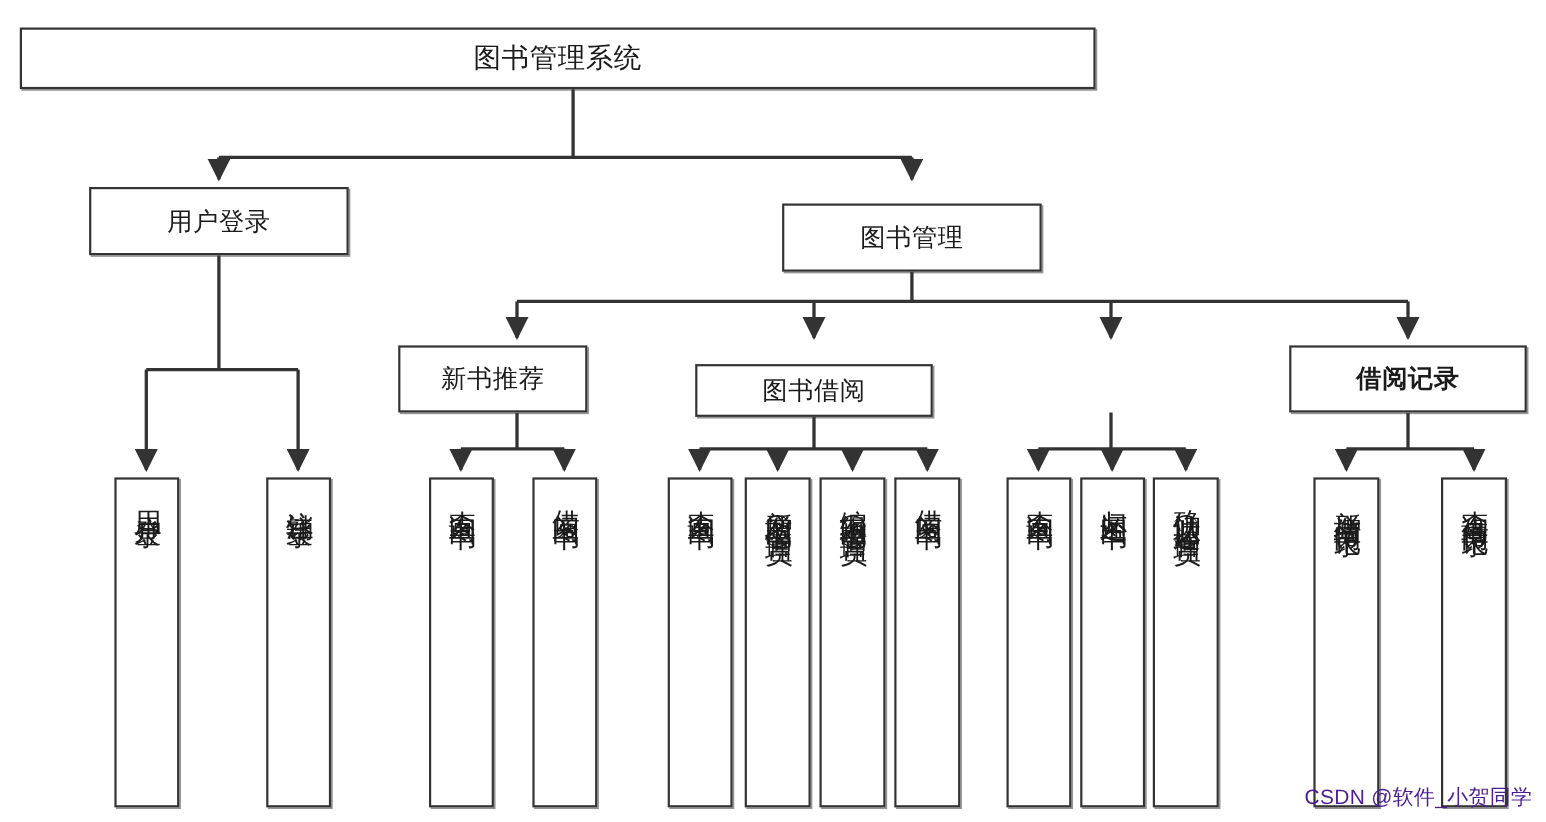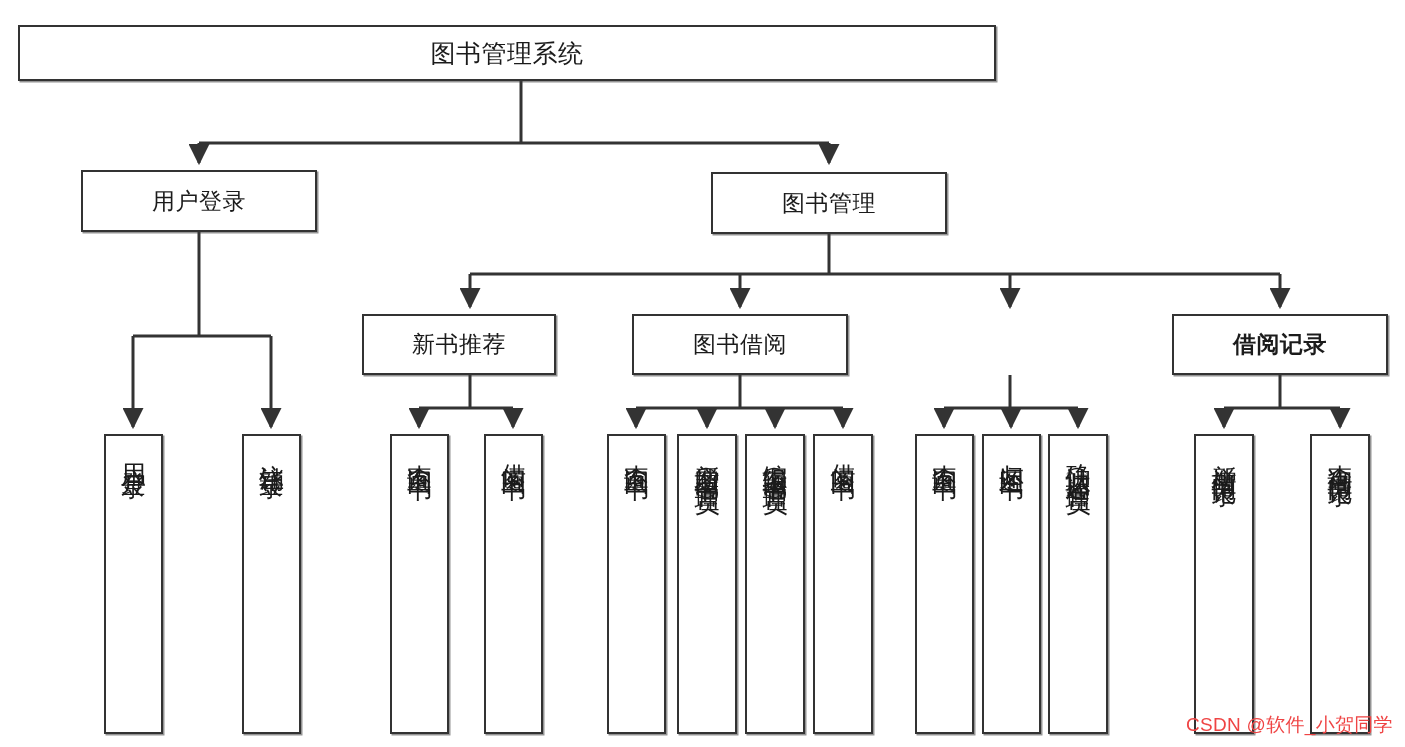--- a/index.html
+++ b/index.html
@@ -58,21 +58,21 @@
     white-space: nowrap;
   }
   .node.root .label {
     font-size: 25px;
   }
   .watermark {
     position: absolute;
     left: 1186px;
     top: 712px;
     font-size: 19px;
-    color: #ef4444;
+    color: #4c1d95;
     white-space: nowrap;
     letter-spacing: 0.3px;
   }
 </style>
 </head>
 <body>
 
 <div id="diagram-root">
 
   <svg class="edges" viewBox="0 0 1405 747" xmlns="http://www.w3.org/2000/svg">
@@ -125,28 +125,28 @@
     </g>
   </svg>
 
   <div class="node root" style="left: 18px; top: 12px; width: 978px; height: 56px; margin-top: 13px;">
     <span class="label">图书管理系统</span>
   </div>
 
   <div class="node lvl2" style="left: 81px; top: 170px; width: 236px; height: 62px;">
     <span class="label">用户登录</span>
   </div>
-  <div class="node lvl2" style="left: 711px; top: 172px; width: 236px; height: 62px;">
+  <div class="node lvl2" style="left: 711px; top: 185px; width: 236px; height: 62px;">
     <span class="label">图书管理</span>
   </div>
 
-  <div class="node lvl3" style="left: 362px; top: 314px; width: 194px; height: 61px;">
+  <div class="node lvl3" style="left: 362px; top: 314px; width: 172px; height: 61px;">
     <span class="label">新书推荐</span>
   </div>
-  <div class="node lvl3" style="left: 632px; top: 314px; width: 216px; height: 61px;">
+  <div class="node lvl3" style="left: 632px; top: 331px; width: 216px; height: 48px;">
     <span class="label">图书借阅</span>
   </div>
   <div class="node lvl3" style="left: 1172px; top: 314px; width: 216px; height: 61px; font-weight: bold;">
     <span class="label">借阅记录</span>
   </div>
 
   <div class="node leaf" style="left: 104px; top: 434px; width: 59px; height: 300px;">
     <span class="label">用户登录</span>
   </div>
   <div class="node leaf" style="left: 242px; top: 434px; width: 59px; height: 300px;">

